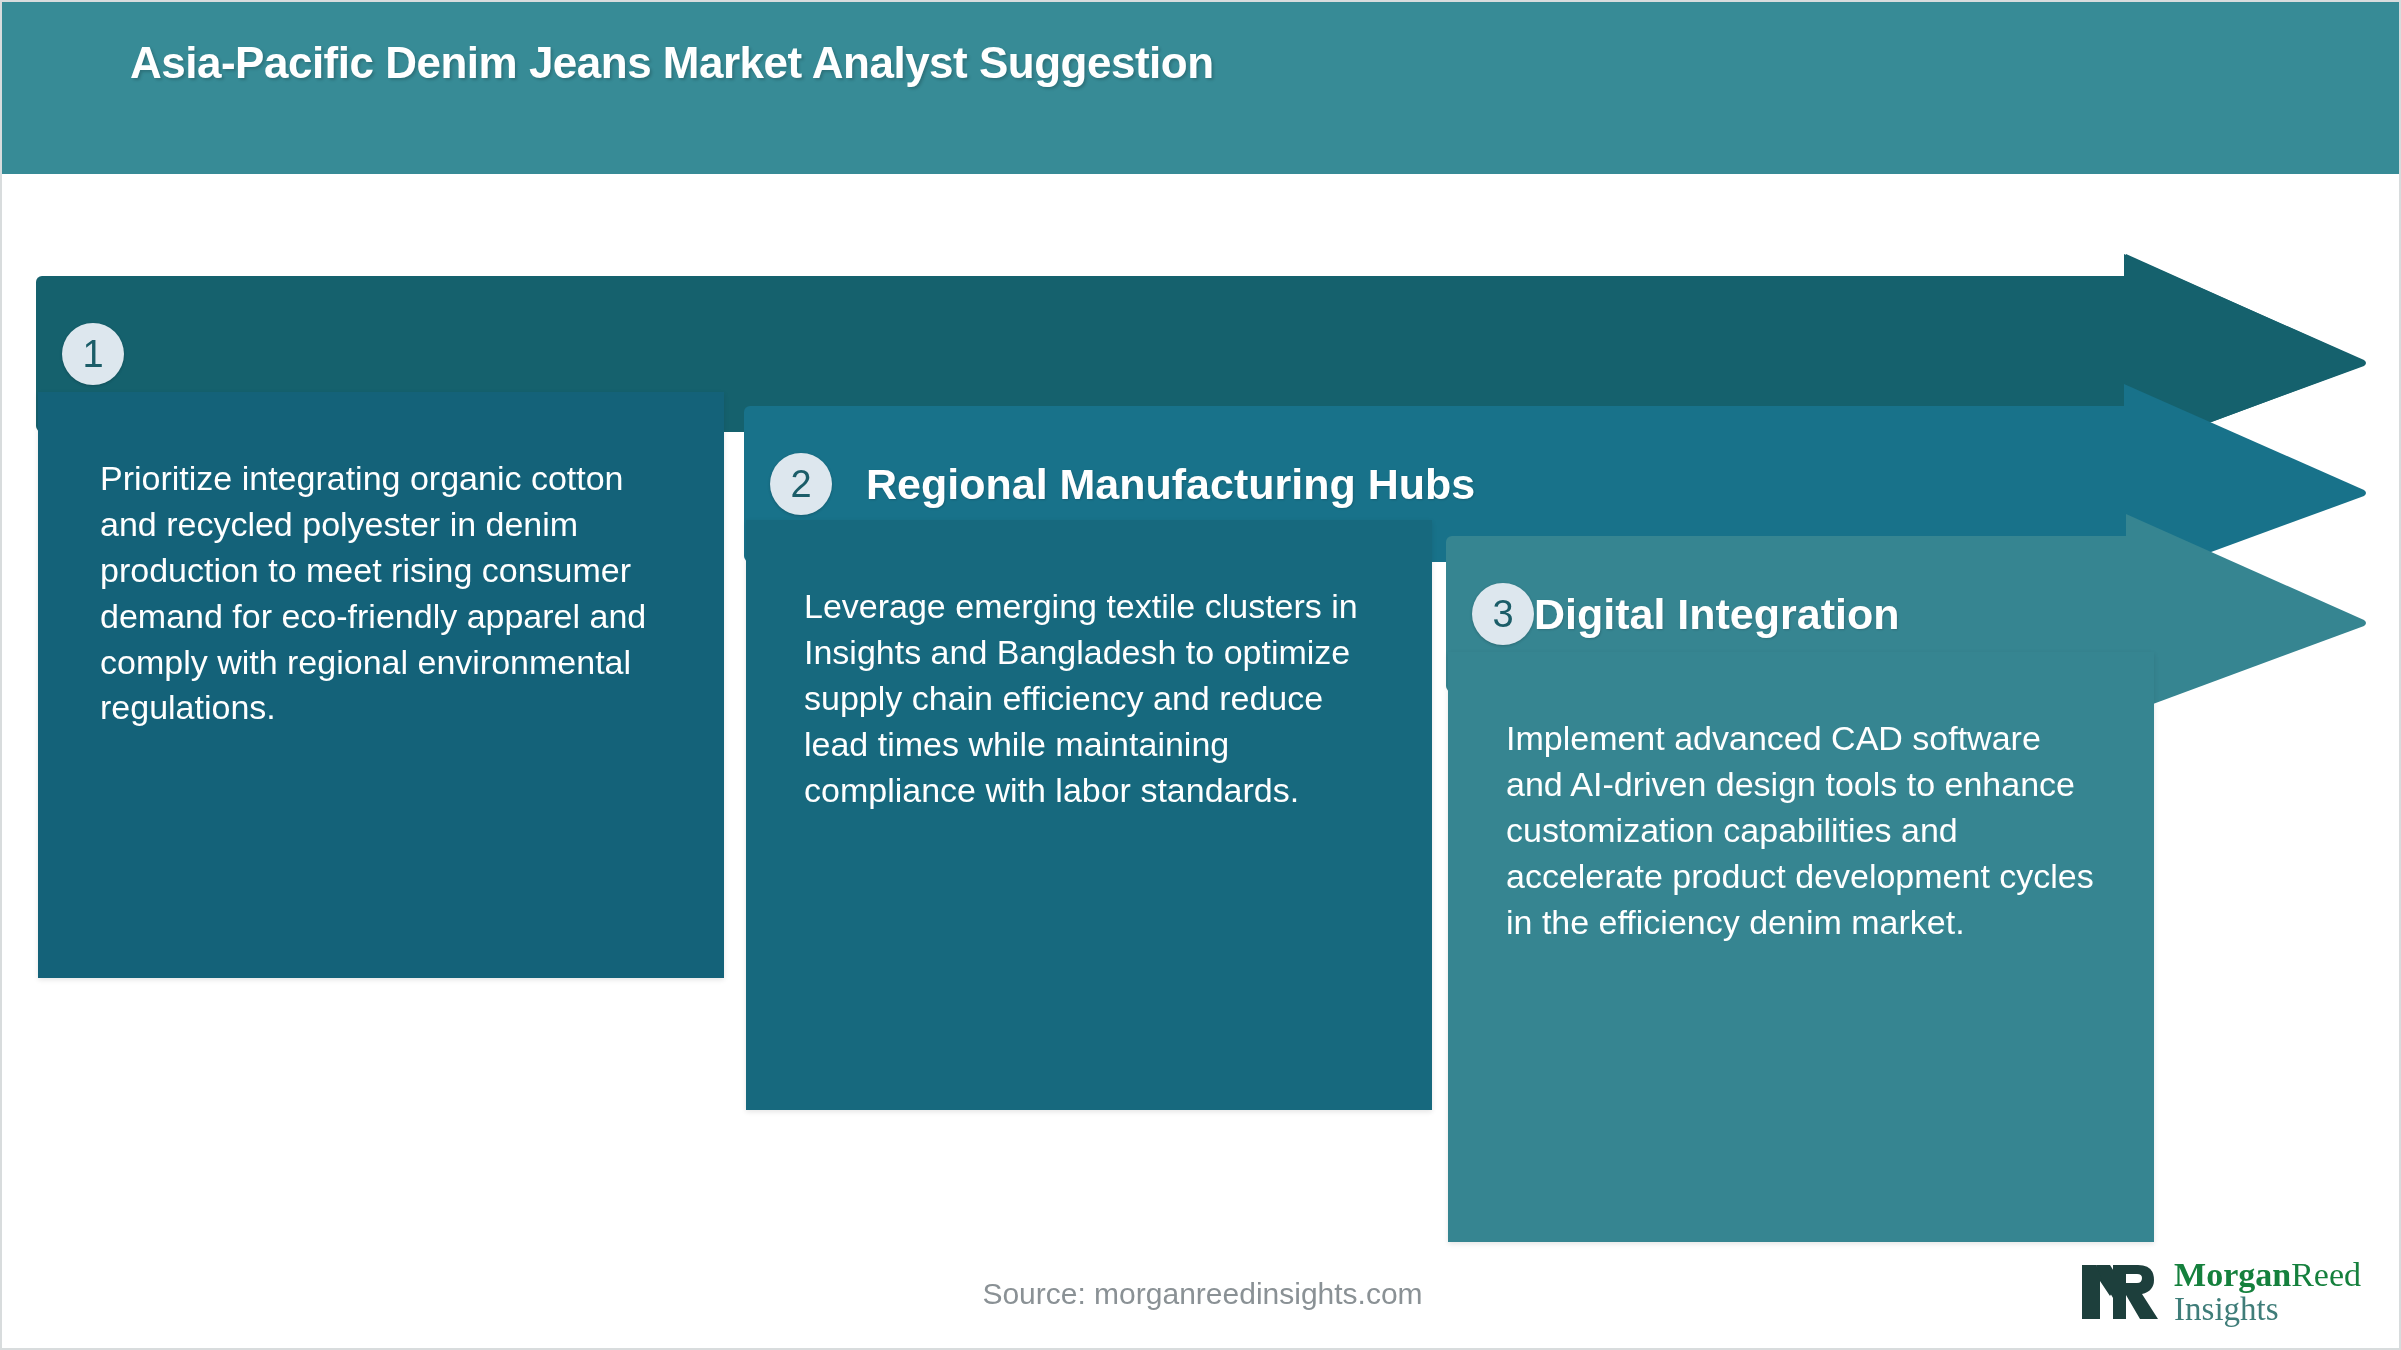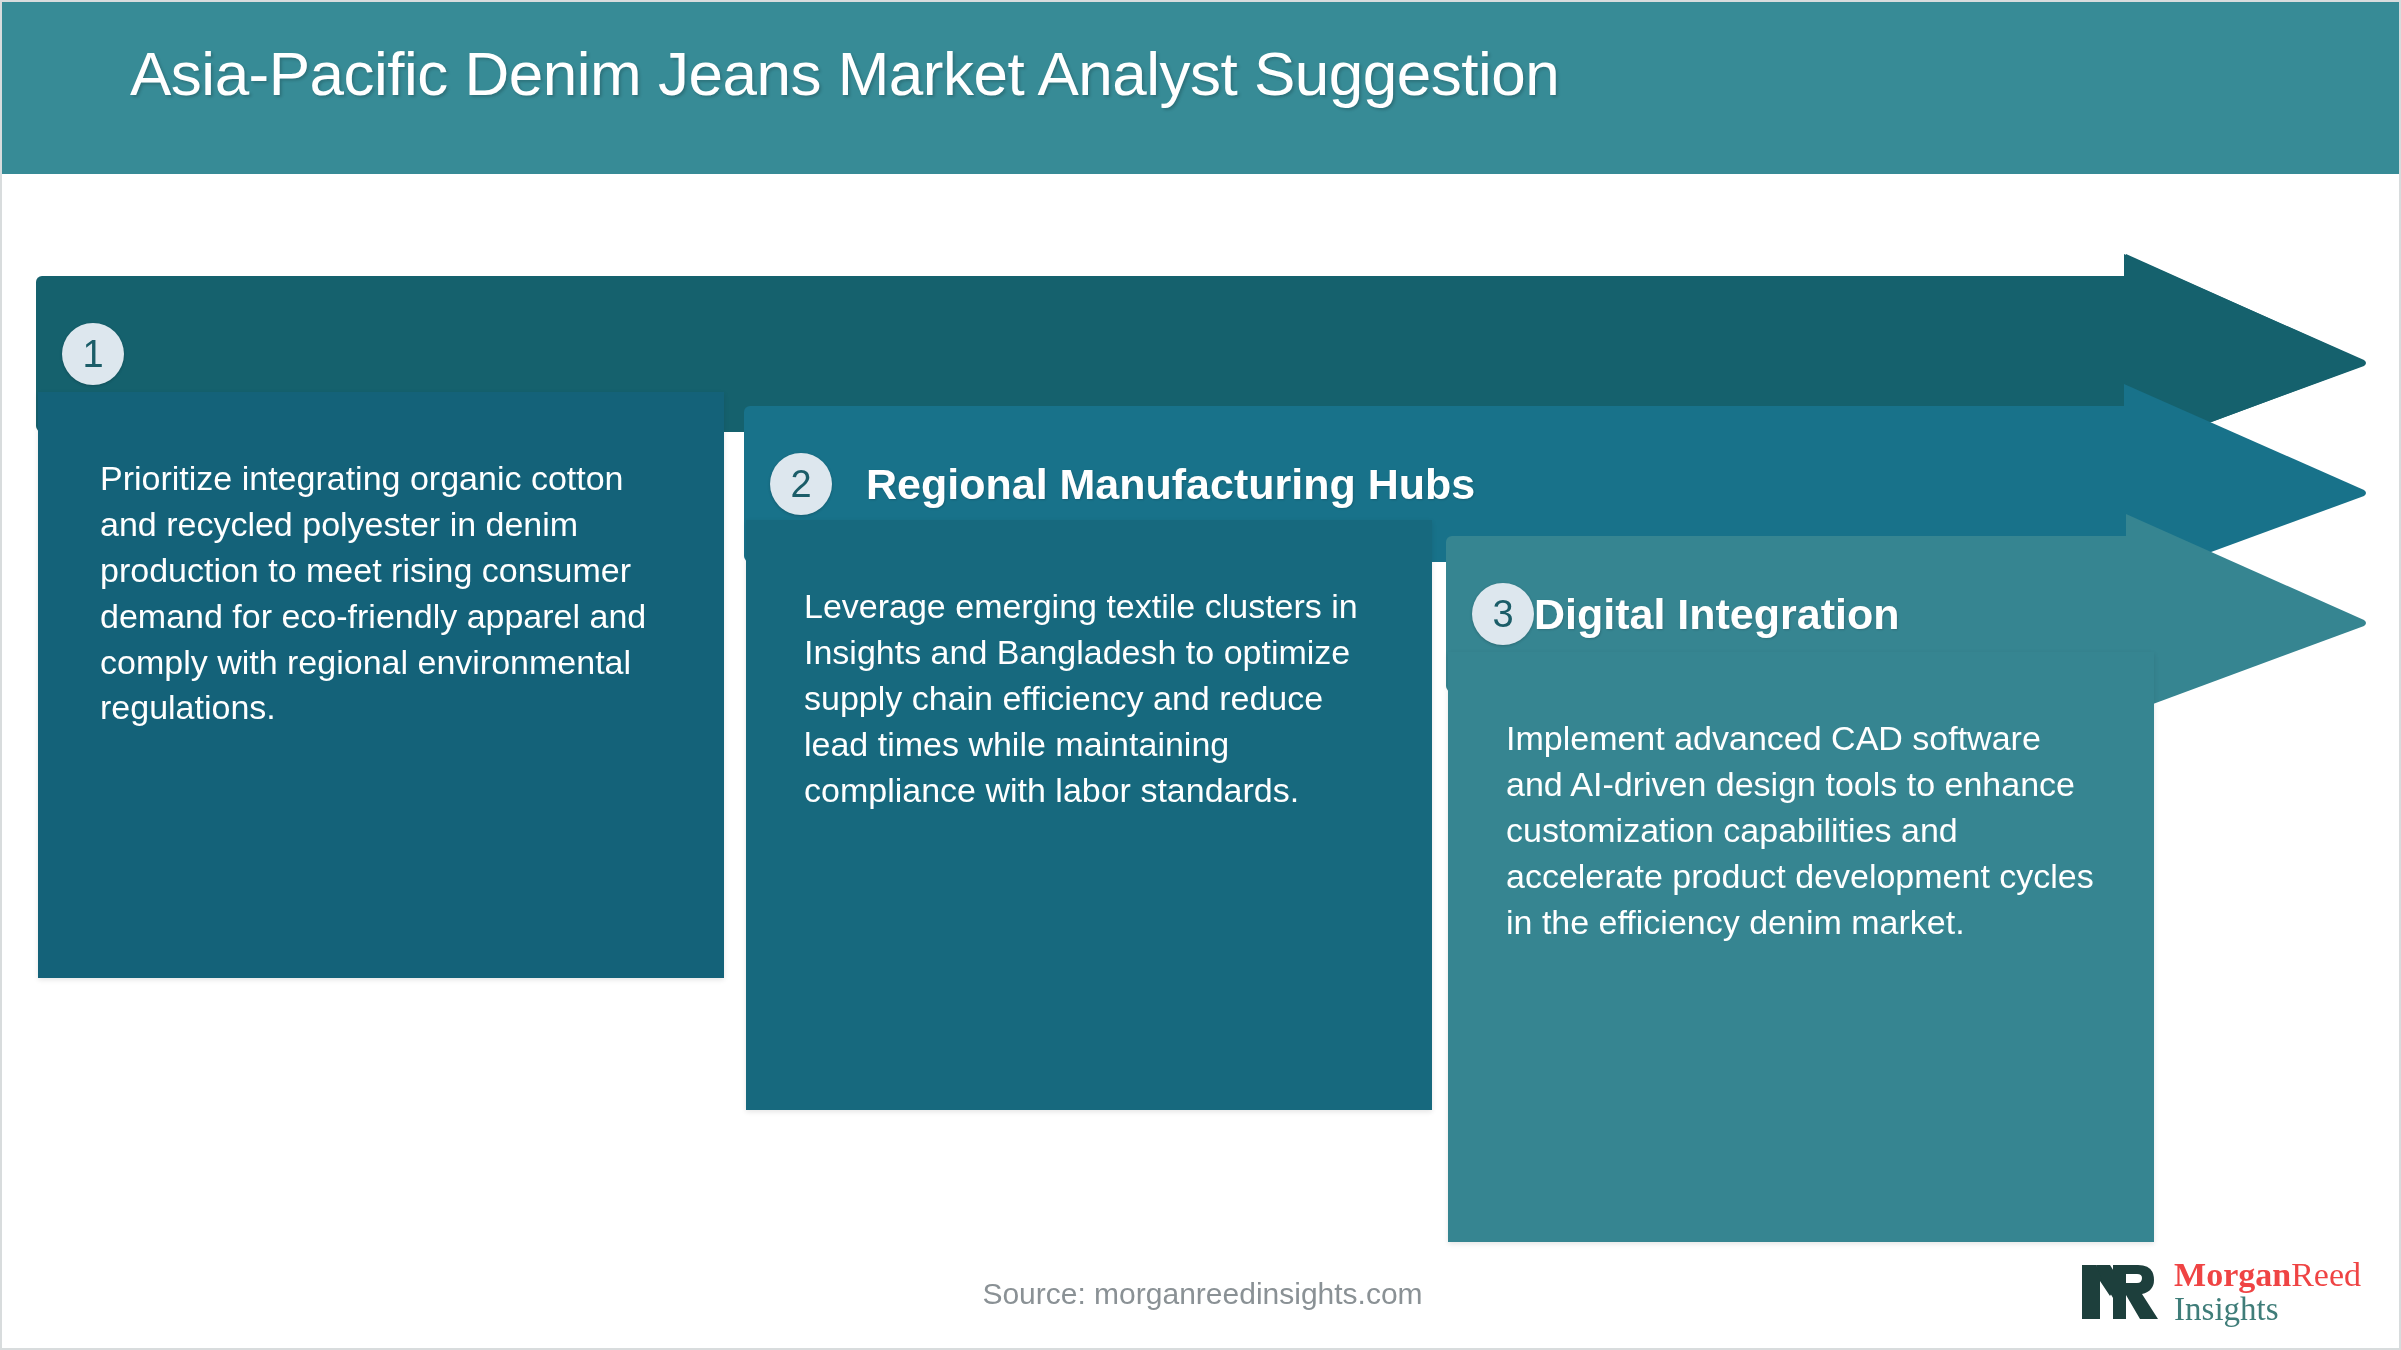--- a/index.html
+++ b/index.html
@@ -25,22 +25,22 @@
     top: 0;
     width: 2401px;
     height: 172px;
     background: #378b96;
     box-sizing: border-box;
   }
   #title-text {
     position: absolute;
     left: 128px;
     top: 36px;
-    font-size: 62px;
-    font-weight: normal;
+    font-size: 44px;
+    font-weight: bold;
     color: #ffffff;
     letter-spacing: -0.5px;
     white-space: nowrap;
     text-shadow: 2px 2px 3px rgba(0,0,0,0.18);
   }
 
   
   .arrow-row {
     position: absolute;
   }
@@ -114,21 +114,21 @@
     flex: 0 0 auto;
   }
   #logo-words {
     display: flex;
     flex-direction: column;
     line-height: 1.02;
   }
   #logo-line1 {
     font-family: "Liberation Serif", serif;
     font-size: 34px;
-    color: #ef4444;
+    color: #15803d;
     white-space: nowrap;
   }
   #logo-line1 .lw-bold { font-weight: bold; }
   #logo-line1 .lw-reg  { font-weight: normal; }
   #logo-line2 {
     font-family: "Liberation Serif", serif;
     font-size: 33px;
     color: #3f7d79;
     white-space: nowrap;
   }

